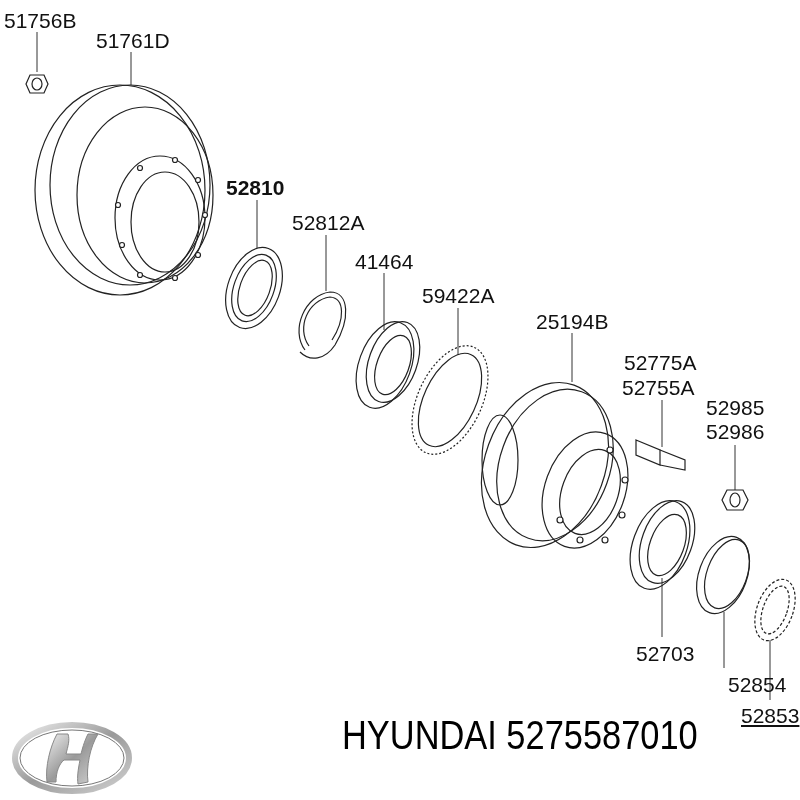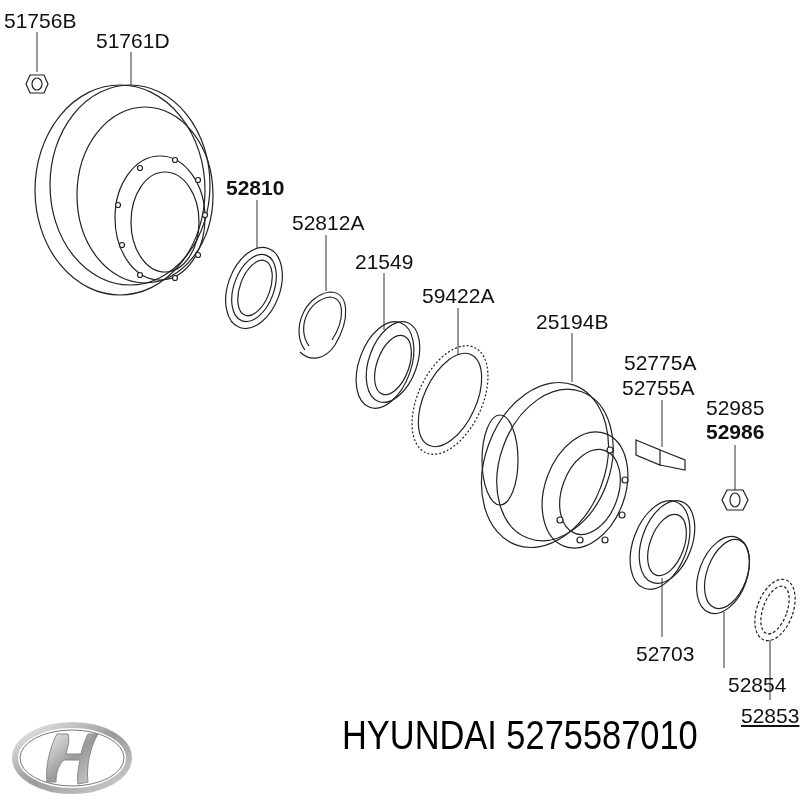--- a/index.html
+++ b/index.html
@@ -116,27 +116,27 @@
     <ellipse cx="775" cy="610" rx="18" ry="32" transform="rotate(20 775 610)"></ellipse>
     <ellipse cx="775" cy="610" rx="12" ry="25" transform="rotate(20 775 610)"></ellipse>
   </g>
 </svg>
 
 <div id="labels">
     <div class="lbl" style="left: 4px; top: 10px;">51756B</div>
     <div class="lbl" style="left: 96px; top: 30px; text-align: center;">51761D</div>
     <div class="lbl" style="left: 226px; top: 177px; font-weight: bold;">52810</div>
     <div class="lbl" style="left: 292px; top: 212px;">52812A</div>
-    <div class="lbl" style="left: 355px; top: 251px;">21549</div>
+    <div class="lbl" style="left: 355px; top: 251px;">41464</div>
     <div class="lbl" style="left: 422px; top: 285px;">59422A</div>
     <div class="lbl" style="left: 536px; top: 311px;">25194B</div>
     <div class="lbl" style="left: 624px; top: 352px;">52775A</div>
     <div class="lbl" style="left: 622px; top: 377px;">52755A</div>
     <div class="lbl" style="left: 706px; top: 397px;">52985</div>
-    <div class="lbl" style="left: 706px; top: 421px; font-weight: bold;">52986</div>
+    <div class="lbl" style="left: 706px; top: 421px;">52986</div>
     <div class="lbl" style="left: 636px; top: 643px;">52703</div>
     <div class="lbl" style="left: 697px; top: 674px; margin-left: 31px;">52854</div>
     <div class="lbl" style="left: 741px; top: 705px; text-decoration: underline;">52853</div>
   </div>
 
 <svg class="logo" viewBox="0 0 120 72">
   <defs>
     <linearGradient id="lg" x1="0" y1="0" x2="1" y2="1">
       <stop offset="0" stop-color="#eeeeee"></stop>
       <stop offset="0.5" stop-color="#9a9a9a"></stop>

